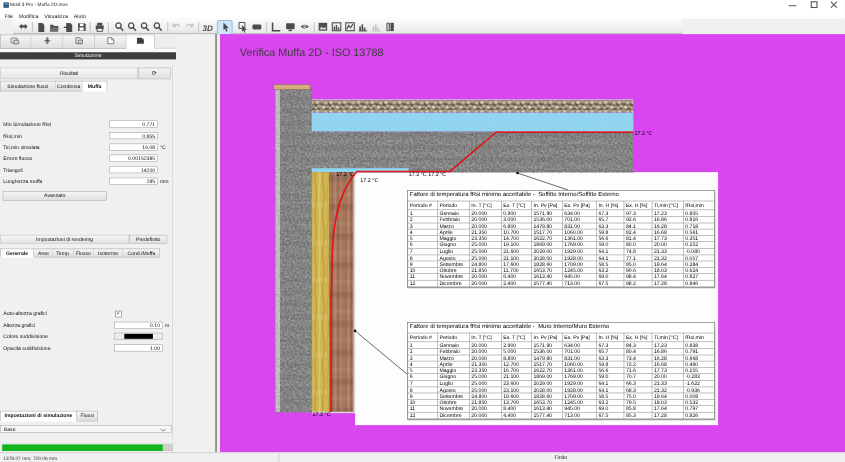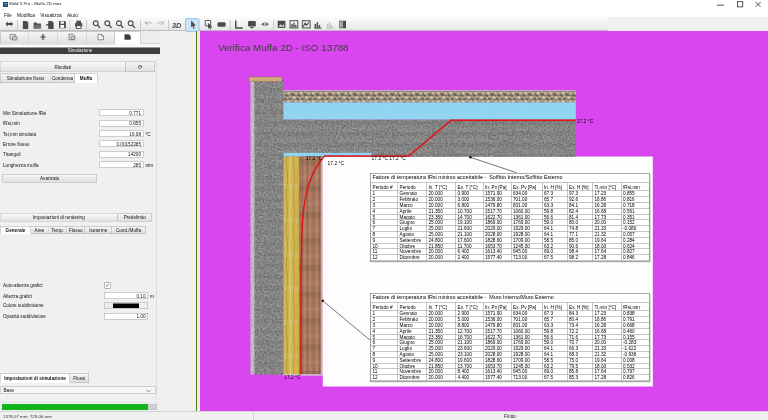--- a/index.html
+++ b/index.html
@@ -4,21 +4,21 @@
 * { margin:0; padding:0; box-sizing:border-box; }
 html,body { width:768px; height:420px; overflow:hidden; background:#f0f0f0;
   font-family:"Liberation Sans",sans-serif; }
 #app { position:absolute; left:0; top:0; width:768px; height:420px; }
 .abs { position:absolute; }
 .sc { position:absolute; transform:scale(.5); transform-origin:0 0; white-space:nowrap; }
 
 
 #titlebar { left:0; top:0; width:768px; height:10px; background:#fff; }
 #menubar  { left:0; top:10px; width:768px; height:6.5px; background:#fff; }
-#toolbar  { left:0; top:16.5px; width:608px; height:14.8px;
+#toolbar  { left:12px; top:16.5px; width:608px; height:14.8px;
   background:linear-gradient(#fcfcfc,#eeeeee 70%,#e6e6e6); border-bottom:1px solid #bdbdbd;font-style:italic; }
 
 
 #lp { left:0; top:31.3px; width:160px; height:379.7px; background:#f0f0f0; }
 #lpc { position:absolute; left:0; top:0; width:320px; height:760px;
    transform:scale(.5); transform-origin:0 0; font-size:9.3px; color:#111; }
 .bar { position:absolute; background:linear-gradient(#f8f8f8,#e2e2e2);
    border:1px solid #c0c0c0; text-align:center; }
 .btn { position:absolute; background:linear-gradient(#f4f4f4,#dfdfdf);
    border:1px solid #ababab; text-align:center; }

